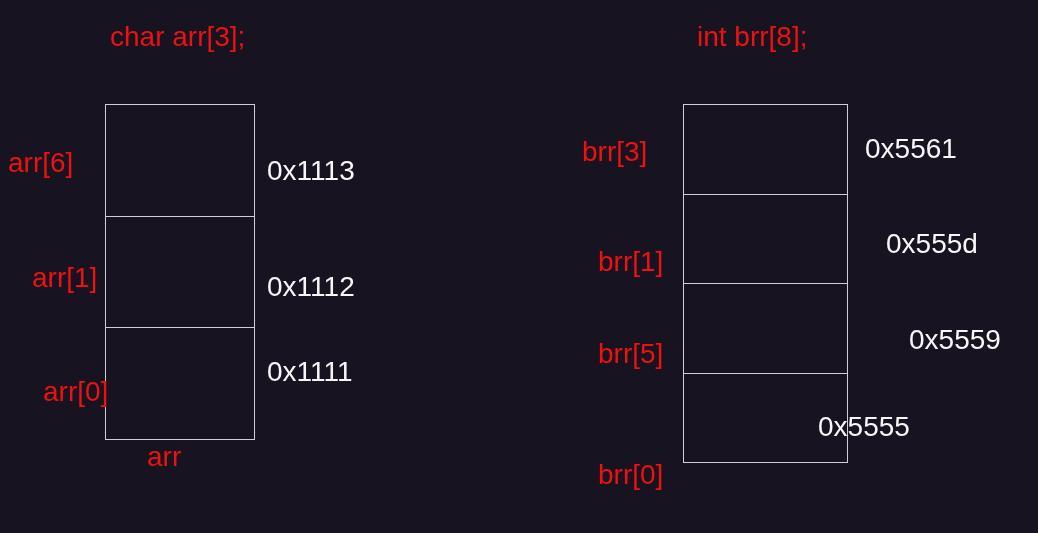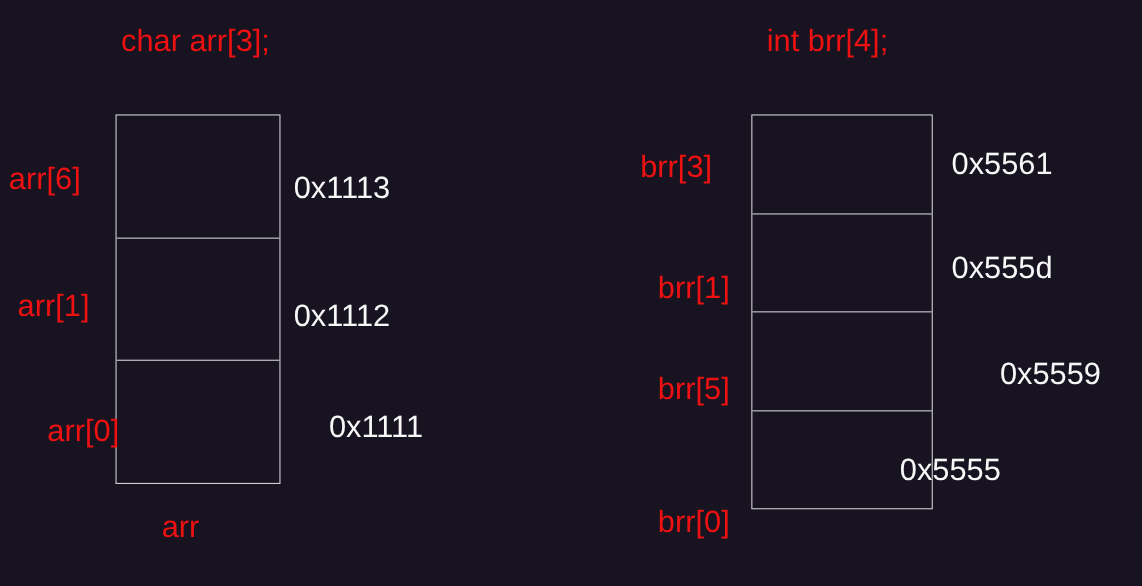--- a/index.html
+++ b/index.html
@@ -21,32 +21,32 @@
   .memstack{position:absolute;border:1.5px solid var(--box-border);background:transparent;}
   .cell{border-bottom:1.5px solid var(--box-border);}
   .cell:last-child{border-bottom:none;}
   .stack-arr{left:105px;top:104px;width:148px;}
   .stack-arr .cell{height:110.5px;}
   .stack-brr{left:683px;top:104px;width:163px;}
   .stack-brr .cell{height:88.5px;}
   .t-left{left:110px;top:23px;}
   .t-right{left:697px;top:23px;}
   .l-arr2{left:8px;top:149px;}
-  .l-arr1{left:16px;top:264px;}
+  .l-arr1{left:32px;top:264px;}
   .l-arr0{left:23px;top:378px;margin-left:20px;}
   .a-1113{left:267px;top:157px;text-align:right;}
   .a-1112{left:267px;top:273px;}
-  .a-1111{left:267px;top:374px;margin-left:32px;}
-  .n-arr{left:147px;top:465px;text-align:right;}
+  .a-1111{left:267px;top:358px;}
+  .n-arr{left:147px;top:443px;text-align:right;}
   .l-brr3{left:582px;top:138px;}
   .l-brr2{left:598px;top:248px;}
   .l-brr1{left:598px;top:340px;}
   .l-brr0{left:598px;top:413px;margin-top:48px;}
   .a-5561{left:865px;top:135px;}
-  .a-555d{left:865px;top:230px;}
+  .a-555d{left:886px;top:230px;}
   .a-5559{left:865px;top:326px;margin-left:44px;}
   .a-5555{left:818px;top:413px;}
   .n-brr{left:732px;top:516px;margin-top:26px;}
 </style>
 </head>
 <body>
 
 <div class="canvas">
 
   <section>
@@ -63,21 +63,21 @@
     <div class="txt red l-arr0">arr[0]</div>
 
     <div class="txt white a-1113">0x1113</div>
     <div class="txt white a-1112">0x1112</div>
     <div class="txt white a-1111">0x1111</div>
 
     <div class="txt red n-arr">arr</div>
   </section>
 
   <section>
-    <div class="txt red t-right">int brr[4];</div>
+    <div class="txt red t-right">int brr[8];</div>
 
     <div class="memstack stack-brr">
       <div class="cell"></div>
       <div class="cell"></div>
       <div class="cell"></div>
       <div class="cell"></div>
     </div>
 
     <div class="txt red l-brr3">brr[3]</div>
     <div class="txt red l-brr2">brr[1]</div>

